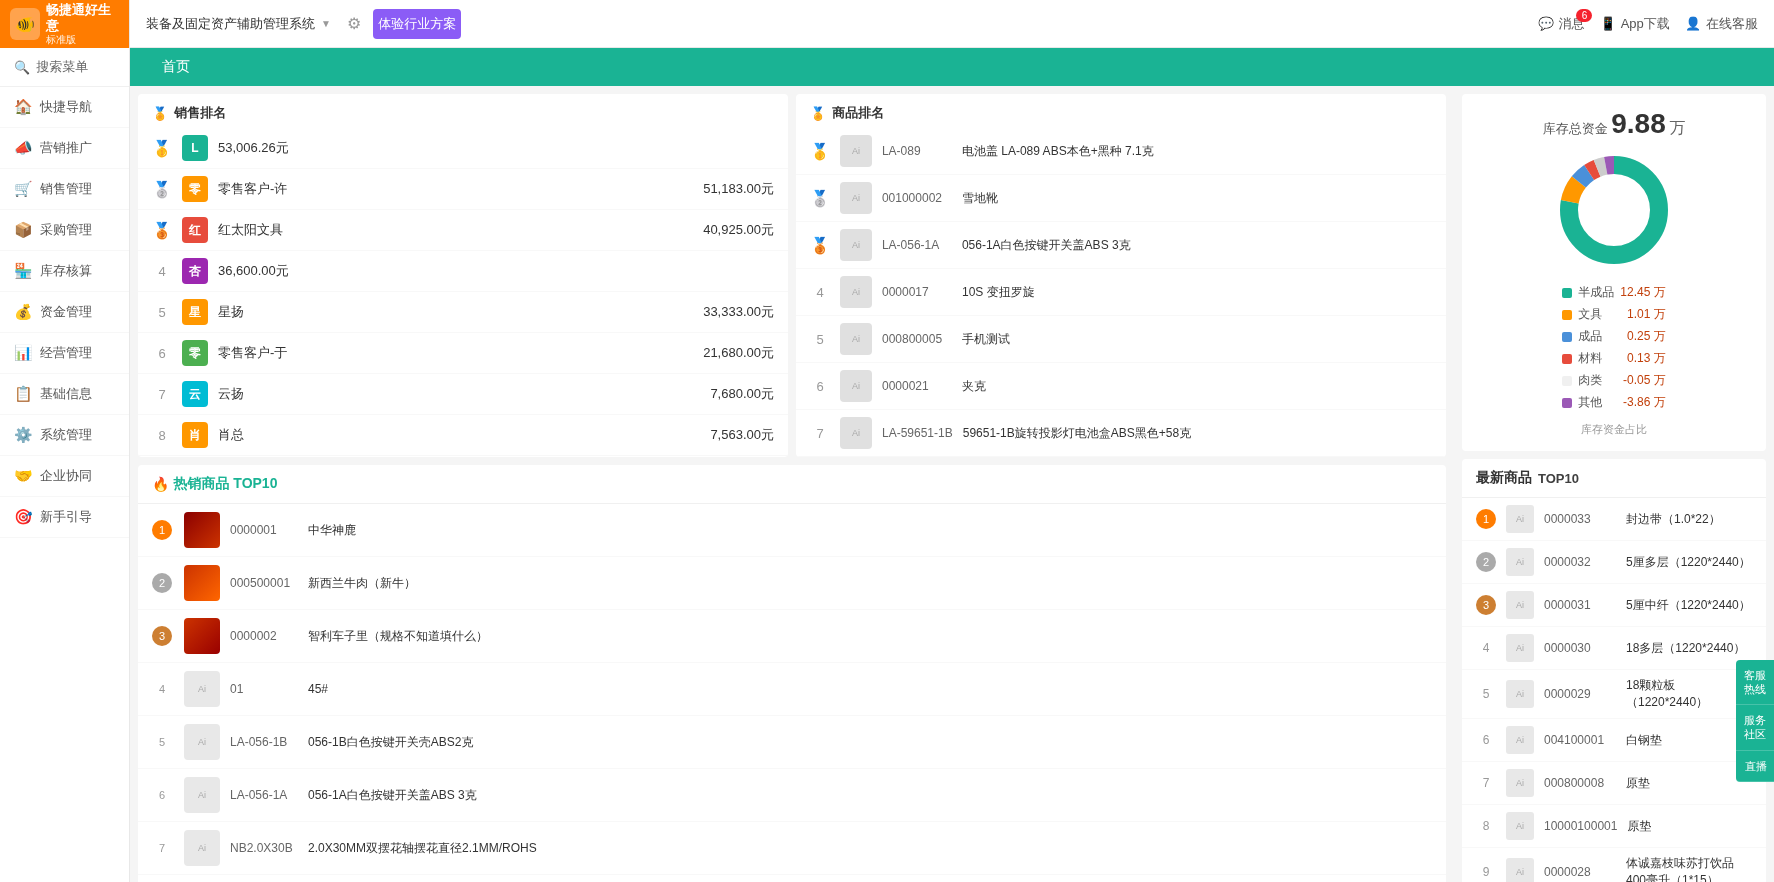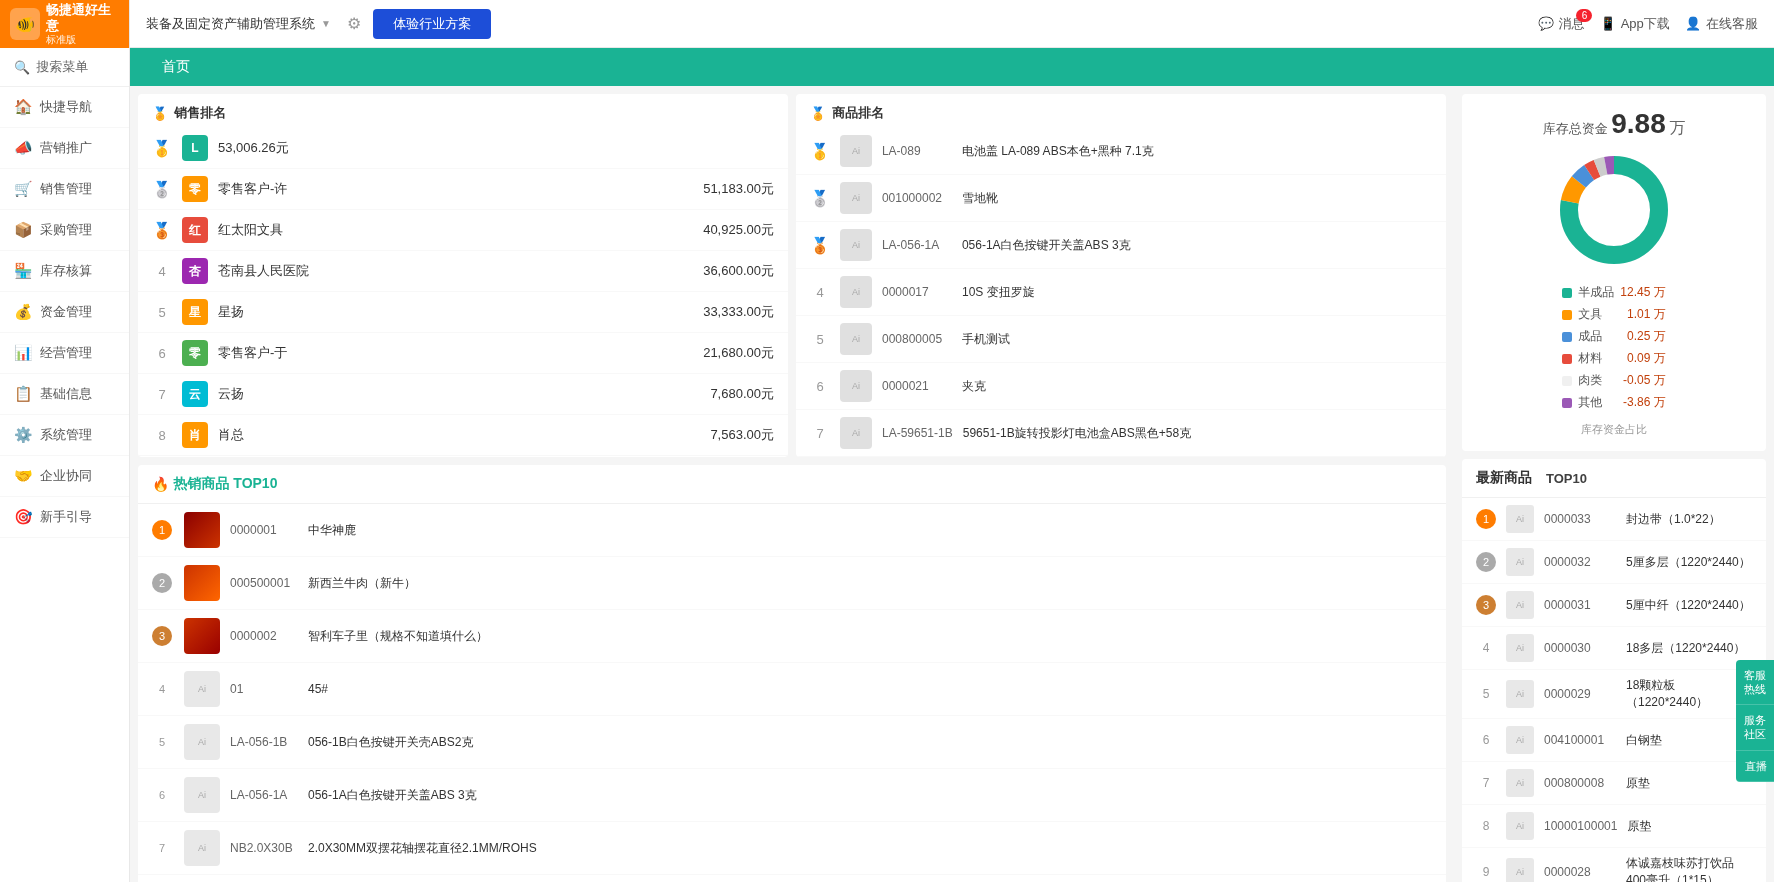--- a/index.html
+++ b/index.html
@@ -80,25 +80,25 @@
       align-items: center;
       gap: 6px;
       font-size: 13px;
       color: #333;
       cursor: pointer;
       font-family: Liberation Serif, serif;
     }
     .system-selector .chevron { color: #999; font-size: 10px; }
     .settings-icon { color: #999; cursor: pointer; font-size: 16px; margin-left: 4px; }
     .trial-btn {
-      background: #1d4ed8;
+      background: #8b5cf6;
       color: #fff;
       border: none;
       border-radius: 4px;
-      padding: 6px 20px;
+      padding: 6px 5px;
       font-size: 13px;
       cursor: pointer;
     }
     .topbar-right {
       margin-left: auto;
       display: flex;
       align-items: center;
       gap: 16px;
       color: #555;
       font-size: 13px;
@@ -269,21 +269,21 @@
     }
 
     .top10-card {
       background: #fff;
       border-radius: 4px;
     }
     .top10-header {
       padding: 10px 14px;
       display: flex;
       align-items: center;
-      gap: 14px;
+      gap: 6px;
       border-bottom: 1px solid #f0f0f0;
     }
     .top10-header .title { font-size: 14px; font-weight: bold; color: #333; }
     .top10-header .sub { font-size: 13px; color: #404040; font-weight: bold; }
     .top10-row {
       display: flex;
       align-items: center;
       padding: 7px 14px;
       border-bottom: 1px solid #f8f8f8;
       gap: 10px;
@@ -525,21 +525,20 @@
   </div>
               <div class="rank-row">
     <span class="medal-icon">🥉</span>
     <div class="rank-avatar" style="background:#e74c3c">红</div>
     <span class="rank-name">红太阳文具</span>
     <span class="rank-amount">40,925.00元</span>
   </div>
               <div class="rank-row">
     <span class="rank-num">4</span>
     <div class="rank-avatar" style="background:#9c27b0">杏</div>
-    <span class="rank-name">苍南县人民医院</span>
     <span class="rank-amount">36,600.00元</span>
   </div>
               <div class="rank-row">
     <span class="rank-num">5</span>
     <div class="rank-avatar" style="background:#ff9800">星</div>
     <span class="rank-name">星扬</span>
     <span class="rank-amount">33,333.00元</span>
   </div>
               <div class="rank-row">
     <span class="rank-num">6</span>
@@ -723,21 +722,21 @@
     <span class="legend-val">1.01 万</span>
   </div>
               <div class="legend-item">
     <div class="legend-dot" style="background:#4a90d9"></div>
     <span class="legend-label">成品</span>
     <span class="legend-val">0.25 万</span>
   </div>
               <div class="legend-item">
     <div class="legend-dot" style="background:#e74c3c"></div>
     <span class="legend-label">材料</span>
-    <span class="legend-val">0.09 万</span>
+    <span class="legend-val">0.13 万</span>
   </div>
               <div class="legend-item">
     <div class="legend-dot" style="background:#f0f0f0"></div>
     <span class="legend-label">肉类</span>
     <span class="legend-val">-0.05 万</span>
   </div>
               <div class="legend-item">
     <div class="legend-dot" style="background:#9b59b6"></div>
     <span class="legend-label">其他</span>
     <span class="legend-val">-3.86 万</span>

